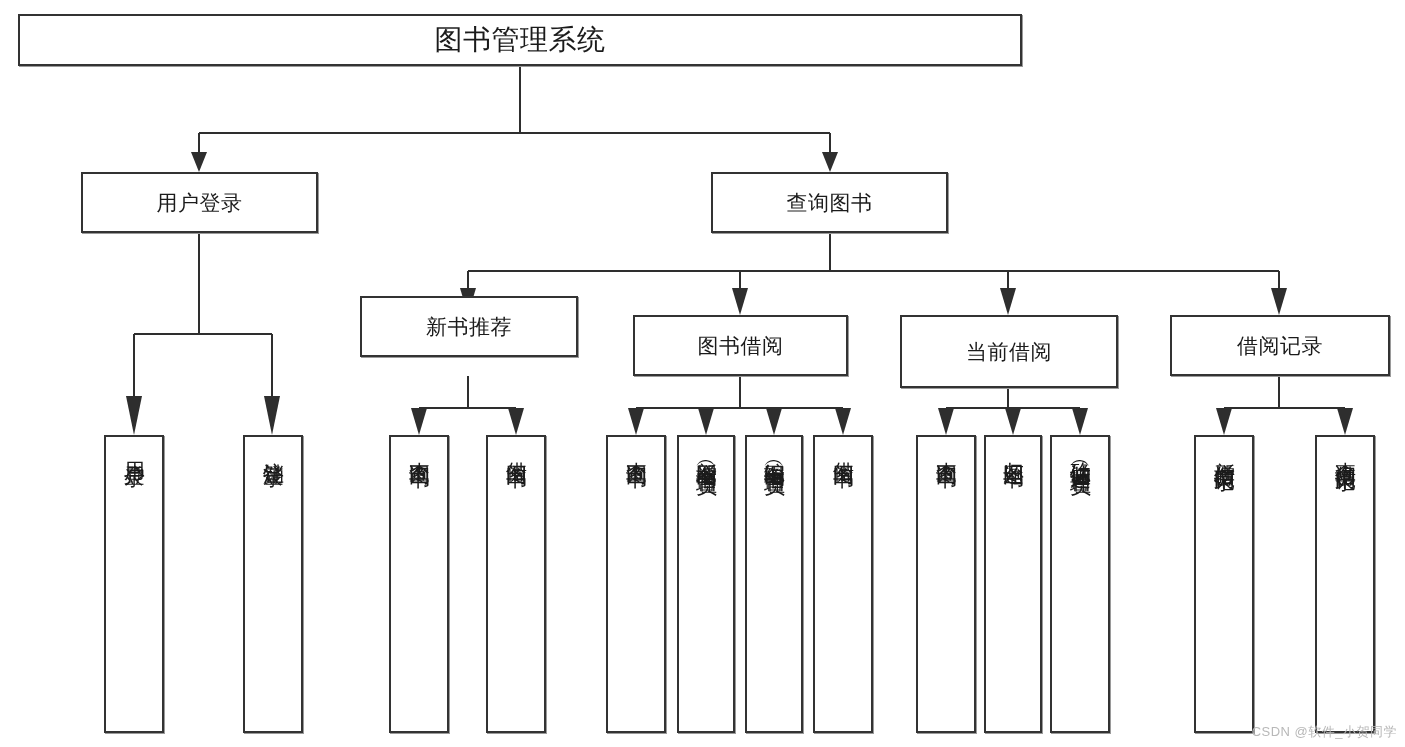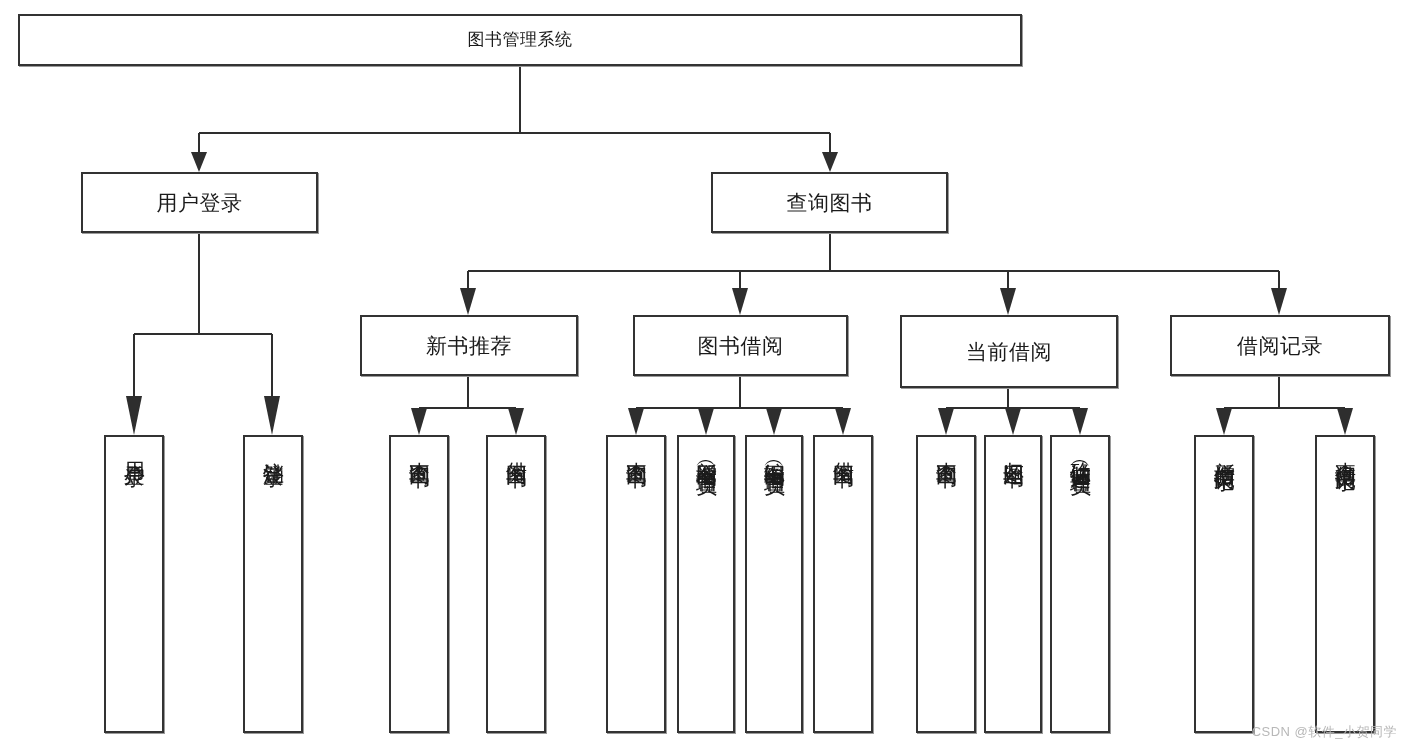--- a/index.html
+++ b/index.html
@@ -54,21 +54,21 @@
     display: block;
     text-align: center;
     line-height: 1.22;
     letter-spacing: 0.5px;
     white-space: nowrap;
   }
   .node.horizontal .label {
     font-size: 21px;
   }
   .node.root .label {
-    font-size: 17px;
+    font-size: 28px;
   }
   .node.vertical {
     align-items: flex-start;
     padding-top: 8px;
   }
   .node.vertical .label {
     writing-mode: vertical-rl;
     text-orientation: upright;
     font-size: 21px;
     line-height: 1.18;
@@ -159,21 +159,21 @@
     <span class="label">图书管理系统</span>
   </div>
 
   <div class="node horizontal" style="left:81px; top:172px; width:237px; height:61px;">
     <span class="label">用户登录</span>
   </div>
   <div class="node horizontal" style="left:711px; top:172px; width:237px; height:61px;">
     <span class="label">查询图书</span>
   </div>
 
-  <div class="node horizontal" style="left:360px; top:315px; width:218px; height:61px;">
+  <div class="node horizontal" style="left:360px; top:296px; width:218px; height:61px;">
     <span class="label">新书推荐</span>
   </div>
   <div class="node horizontal" style="left:633px; top:315px; width:215px; height:61px;">
     <span class="label">图书借阅</span>
   </div>
   <div class="node horizontal" style="left:900px; top:315px; width:218px; height:73px;">
     <span class="label">当前借阅</span>
   </div>
   <div class="node horizontal" style="left:1170px; top:315px; width:220px; height:61px;">
     <span class="label">借阅记录</span>

